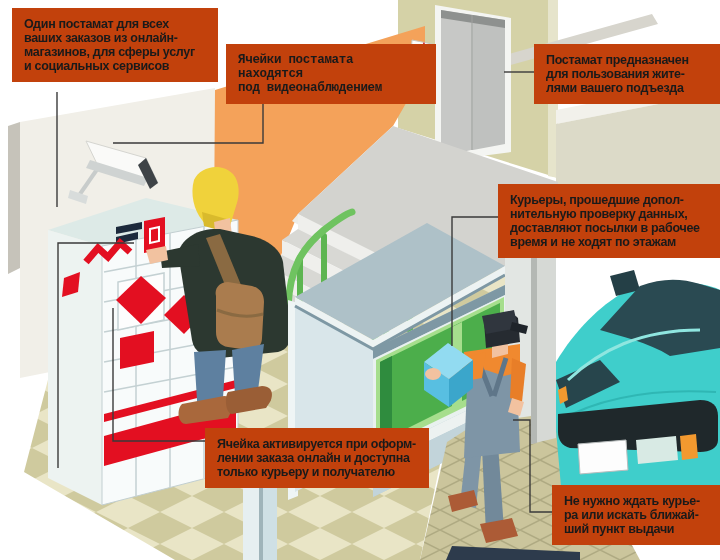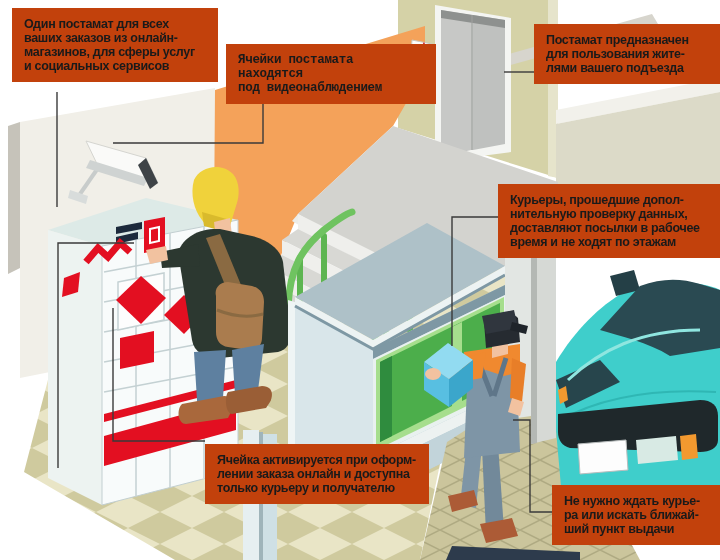--- a/index.html
+++ b/index.html
@@ -214,30 +214,30 @@
 </svg>
 
 <div class="callout" style="left:12px;top:8px;width:182px;">Один постамат для всех
 ваших заказов из онлайн-
 магазинов, для сферы услуг
 и социальных сервисов</div>
 
 <div class="callout" style="left:226px;top:44px;width:186px;font-family:Liberation Mono, monospace;">Ячейки постамата находятся
 под видеонаблюдением</div>
 
-<div class="callout" style="left:534px;top:24px;width:162px;">Постамат предназначен
+<div class="callout" style="left:534px;top:44px;width:162px;">Постамат предназначен
 для пользования жите-
 лями вашего подъезда</div>
 
 <div class="callout" style="left:498px;top:184px;width:200px;">Курьеры, прошедшие допол-
 нительную проверку данных,
 доставляют посылки в рабочее
 время и не ходят по этажам</div>
 
-<div class="callout" style="left:205px;top:444px;width:200px;">Ячейка активируется при оформ-
+<div class="callout" style="left:205px;top:428px;width:200px;">Ячейка активируется при оформ-
 лении заказа онлайн и доступна
 только курьеру и получателю</div>
 
 
 <div class="callout" style="left:552px;top:485px;width:150px;">Не нужно ждать курье-
 ра или искать ближай-
 ший пункт выдачи</div>
 
 </div>
 

